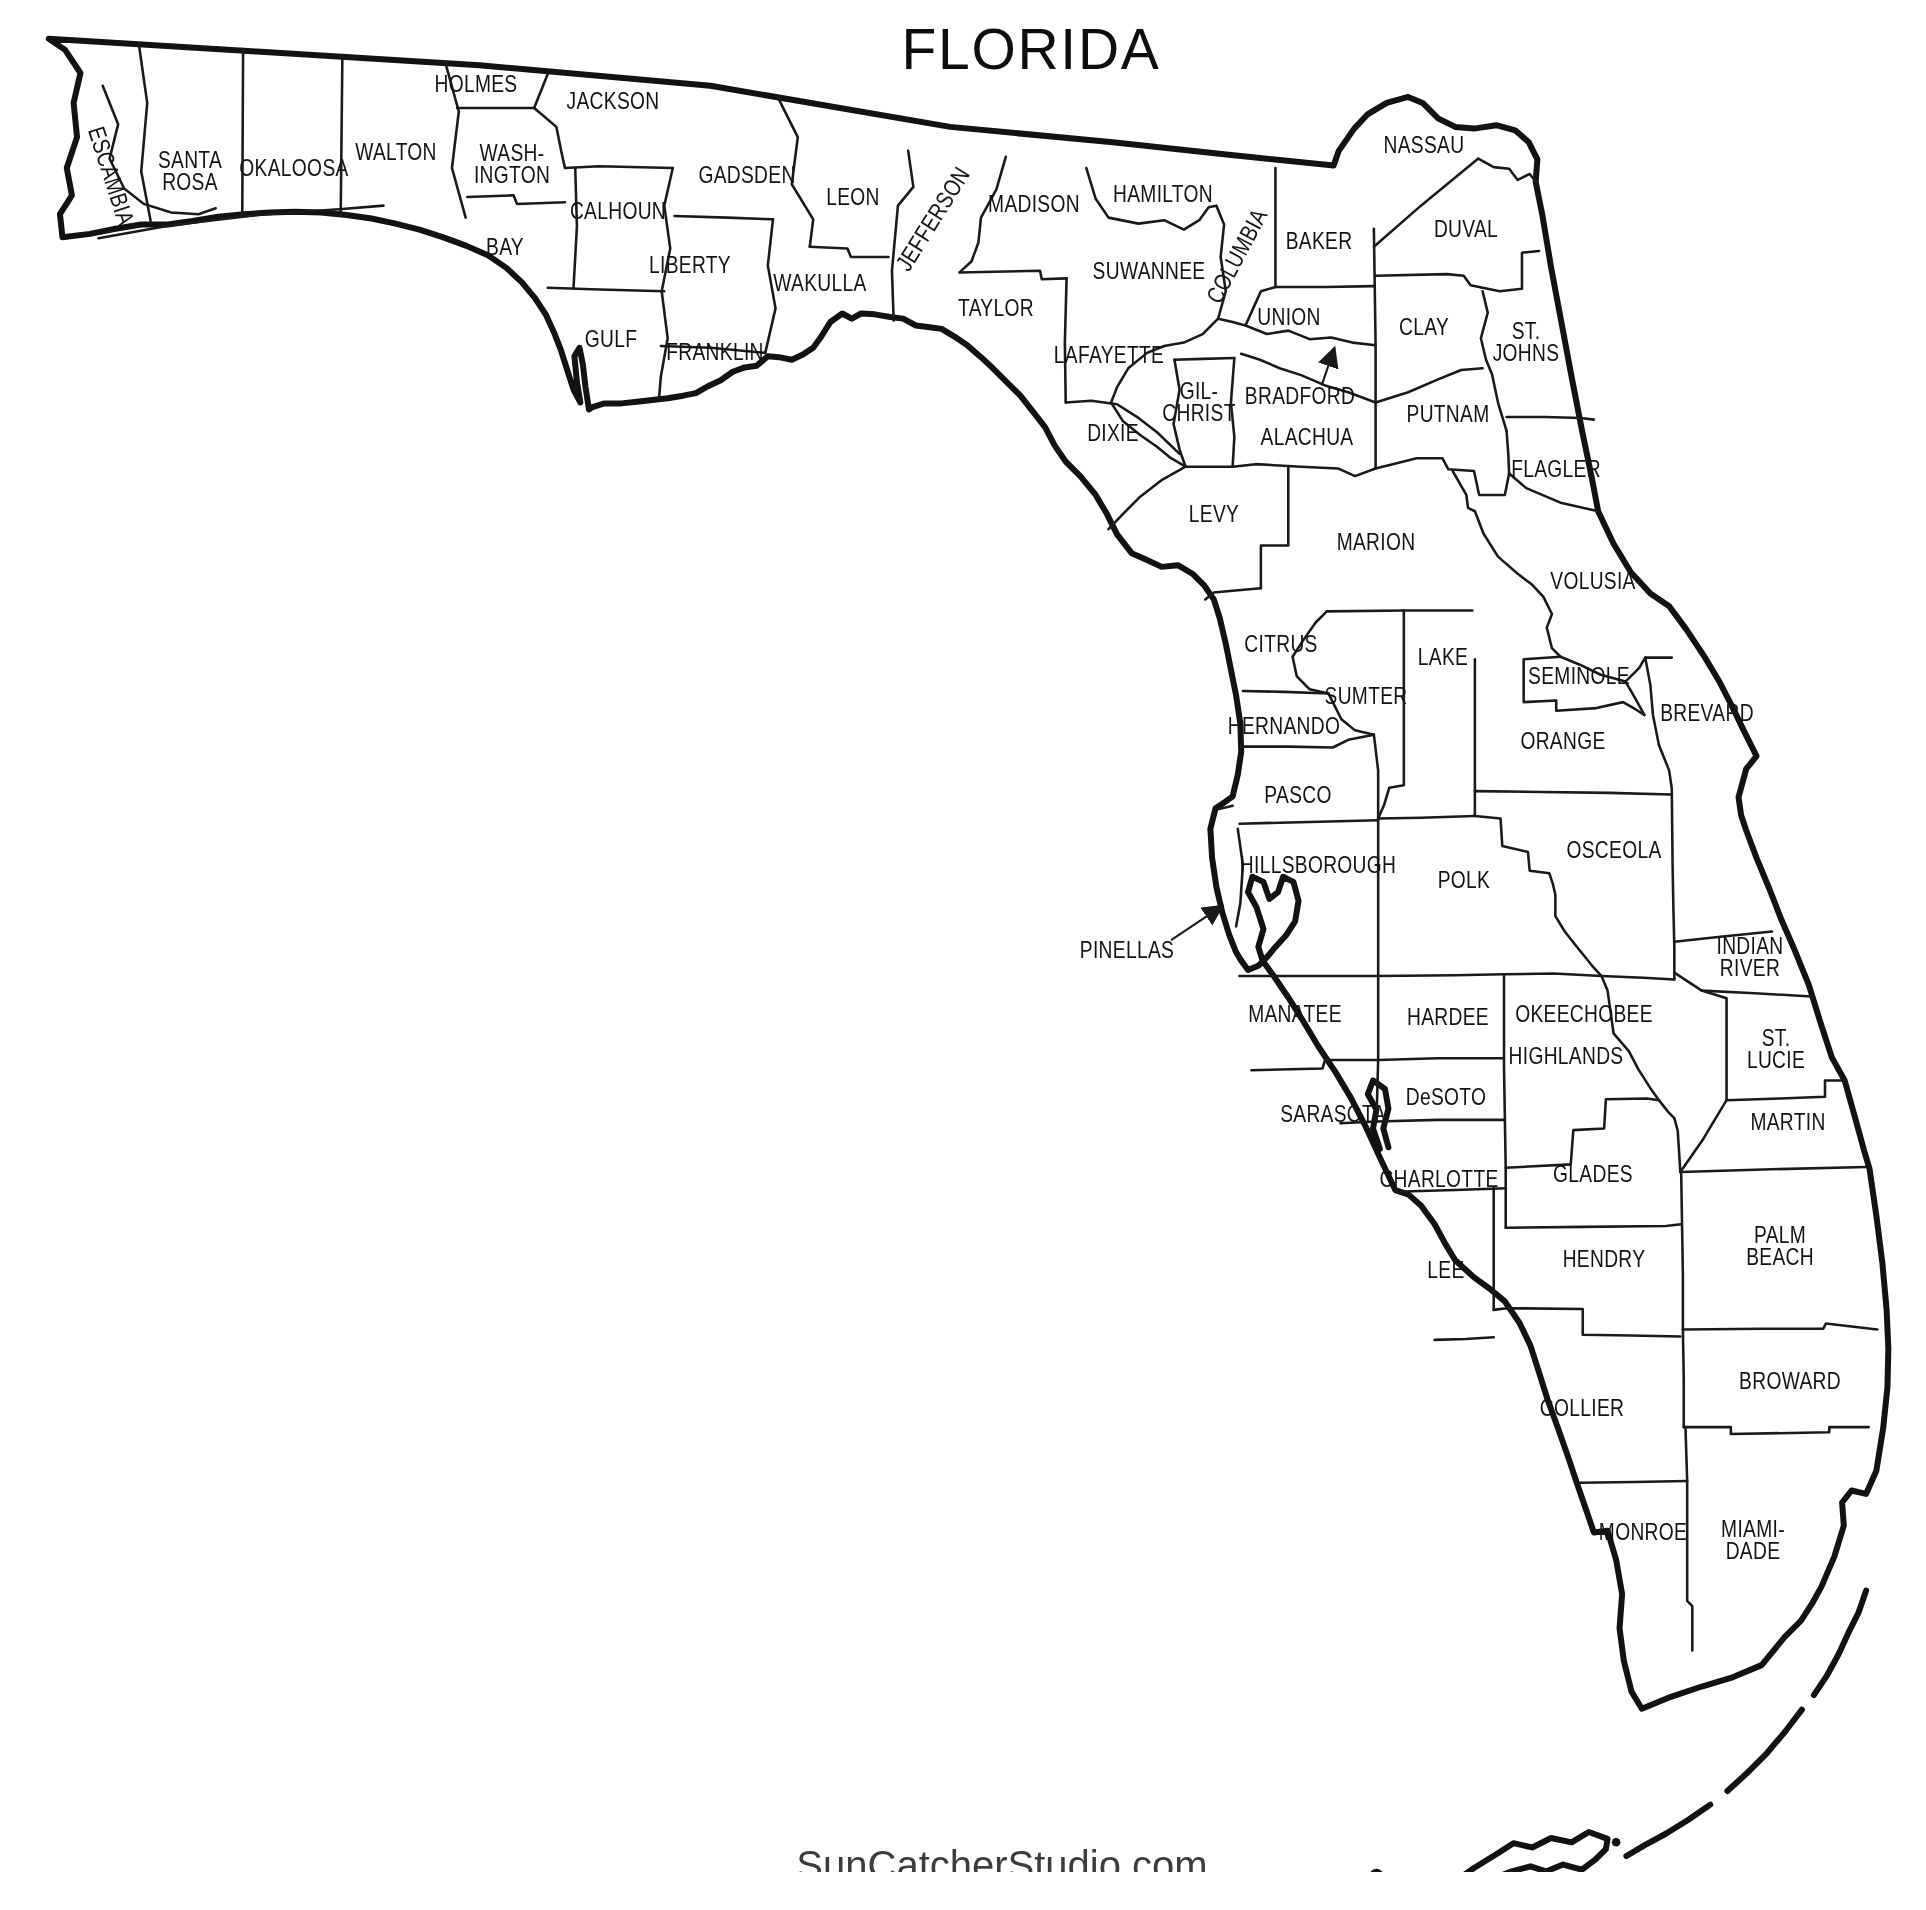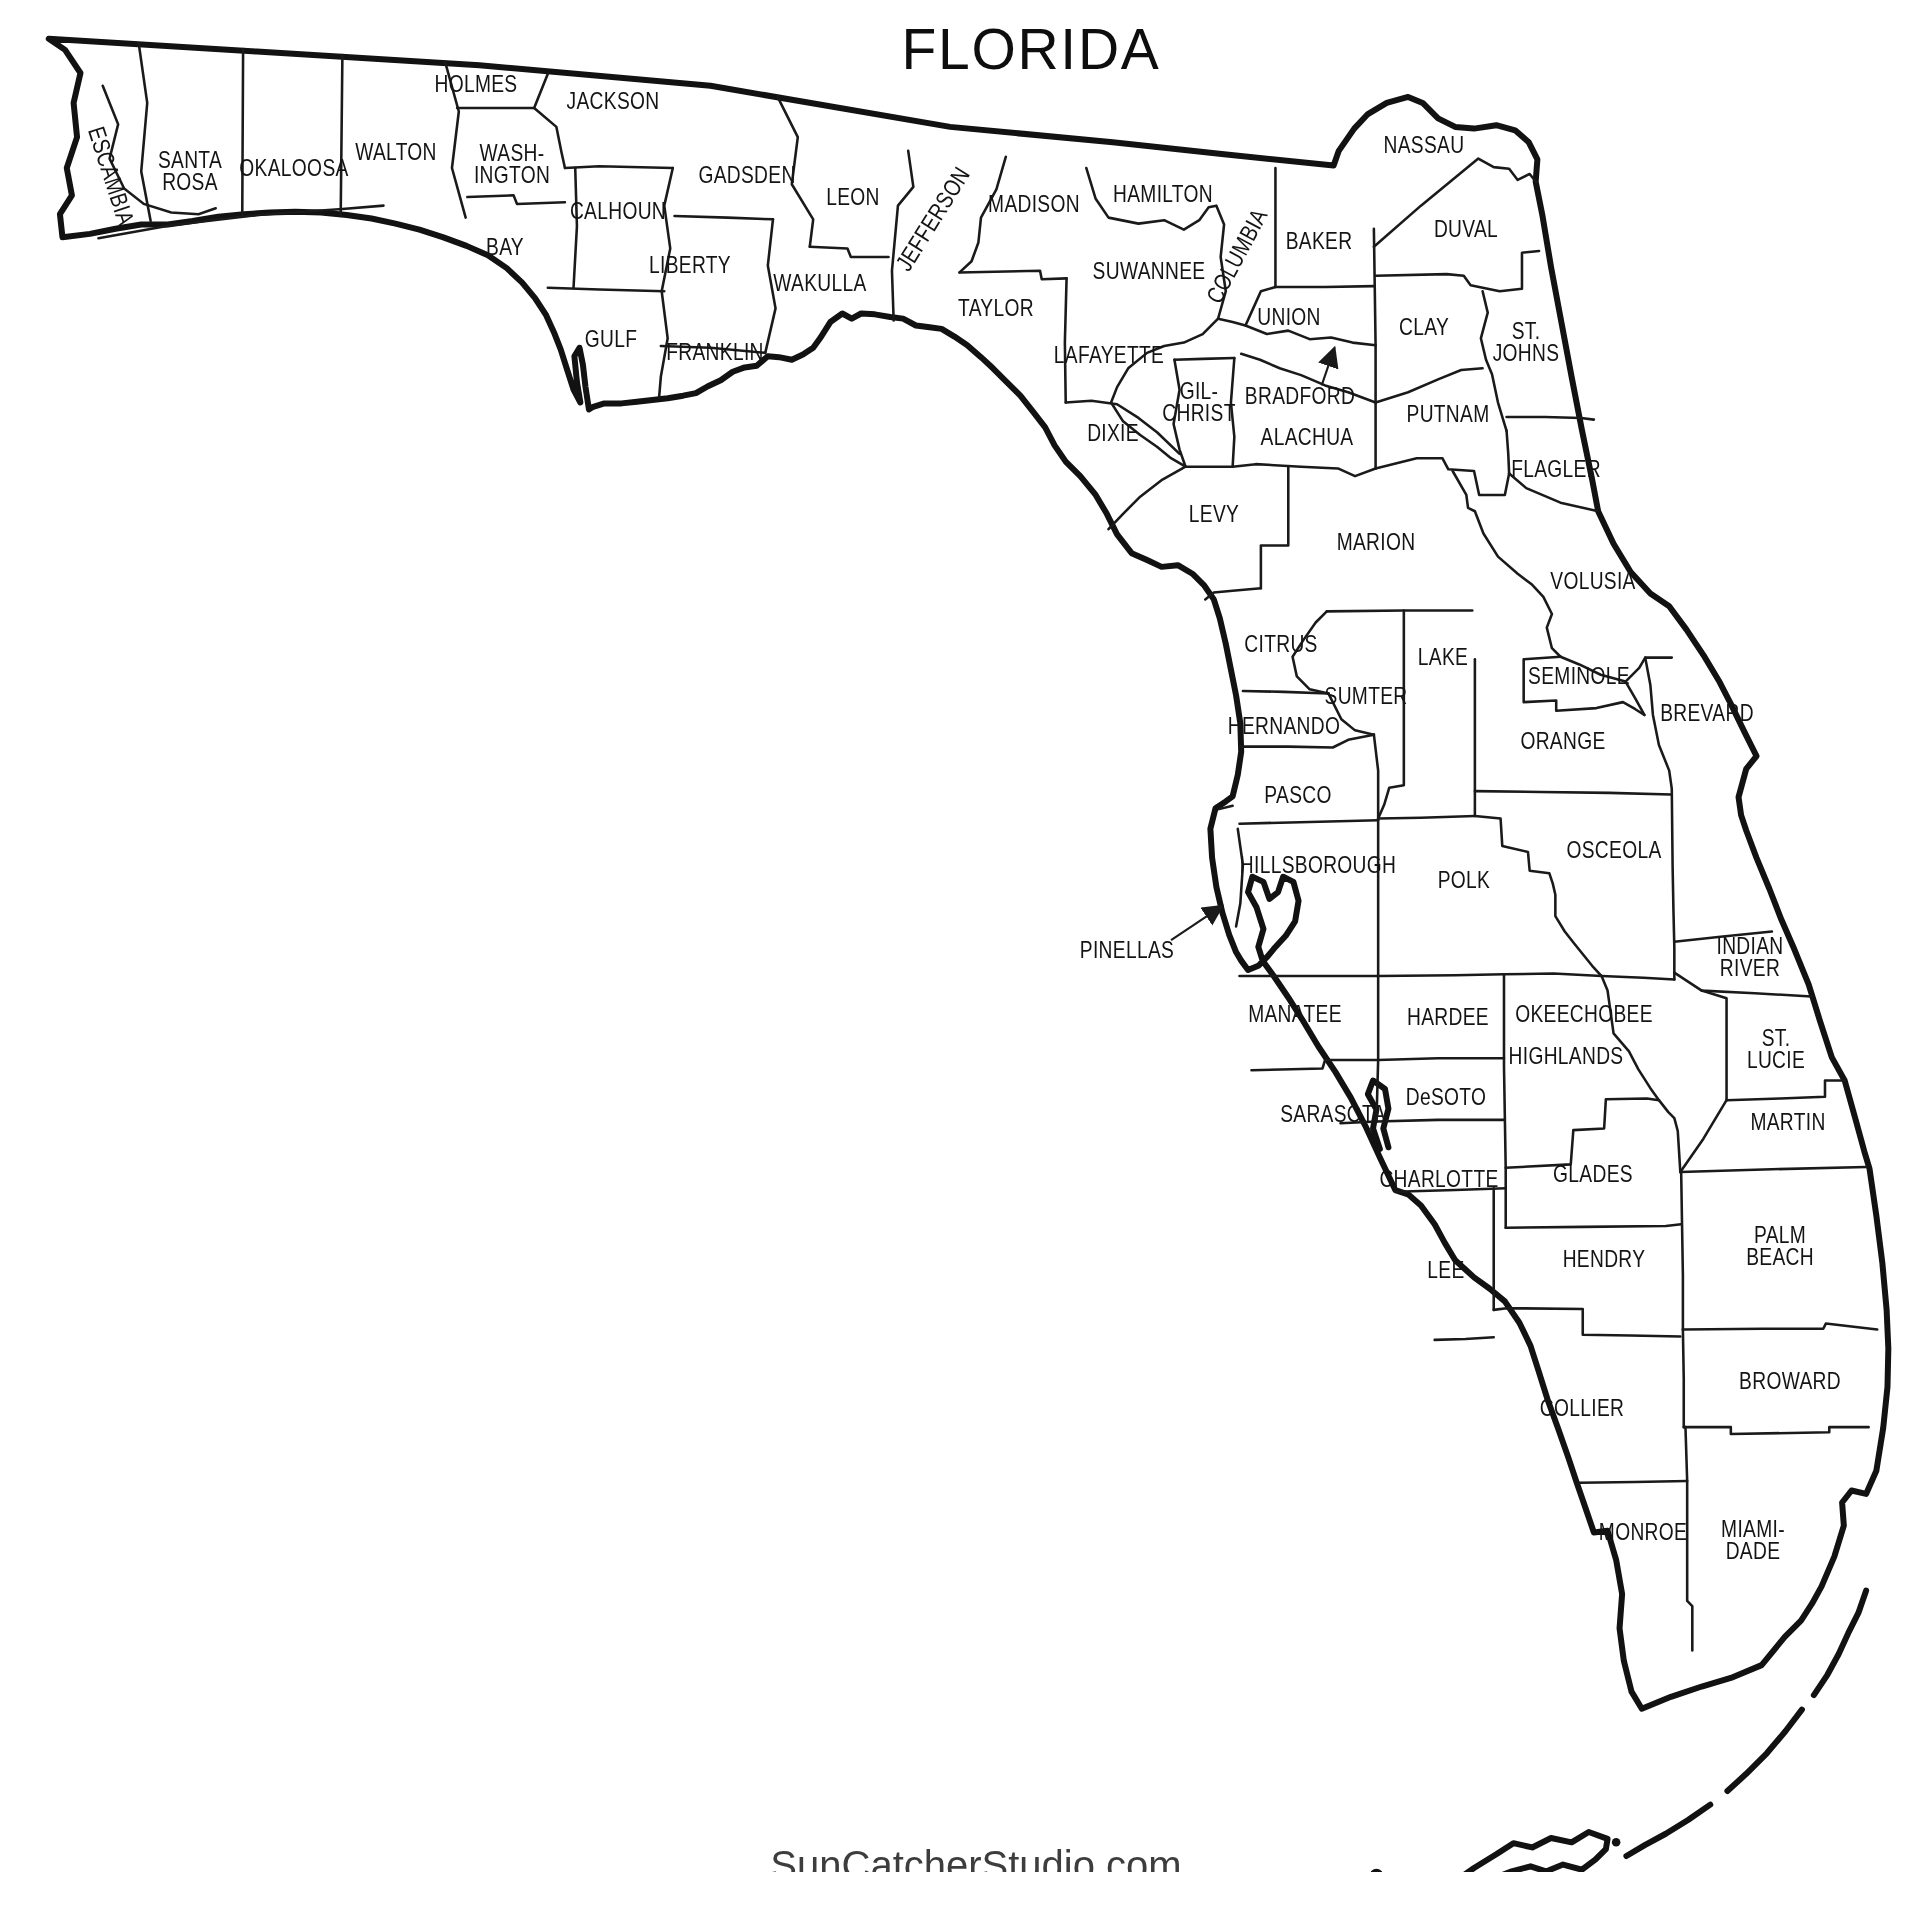--- a/index.html
+++ b/index.html
@@ -10,21 +10,21 @@
   .border{fill:none;stroke:#1a1a1a;stroke-width:3;stroke-linejoin:round;stroke-linecap:round;}
   .thinline{fill:none;stroke:#1a1a1a;stroke-width:3;stroke-linecap:round;}
   .arrow{fill:none;stroke:#1a1a1a;stroke-width:2.5;}
   .key{fill:#121212;}
   #labels{position:absolute;left:0;top:0;width:100%;height:100%;}
   .lbl{position:absolute;transform:translate(-50%,-50%) rotate(var(--r,0deg)) scaleX(.8);
        font-size:24px;color:#141414;text-align:center;line-height:.92;white-space:pre-line;
        letter-spacing:0.4px;font-weight:400;}
   #page-title{position:absolute;left:1031px;top:49px;transform:translate(-50%,-50%);
        font-size:57px;letter-spacing:1.7px;color:#0e0e0e;white-space:nowrap;}
-  #footer-credit{position:absolute;left:976px;top:1865px;transform:translate(-50%,-50%);
+  #footer-credit{position:absolute;left:1002px;top:1865px;transform:translate(-50%,-50%);
        font-size:40px;color:#3d3d3d;white-space:nowrap;}
 </style>
 </head>
 <body>
 
 <div id="stage">
 
   <svg id="map" width="1926" height="1911" viewBox="0 0 2250 2232">
     <defs>
       <marker id="ah" markerWidth="12" markerHeight="12" refX="9" refY="5" orient="auto">

